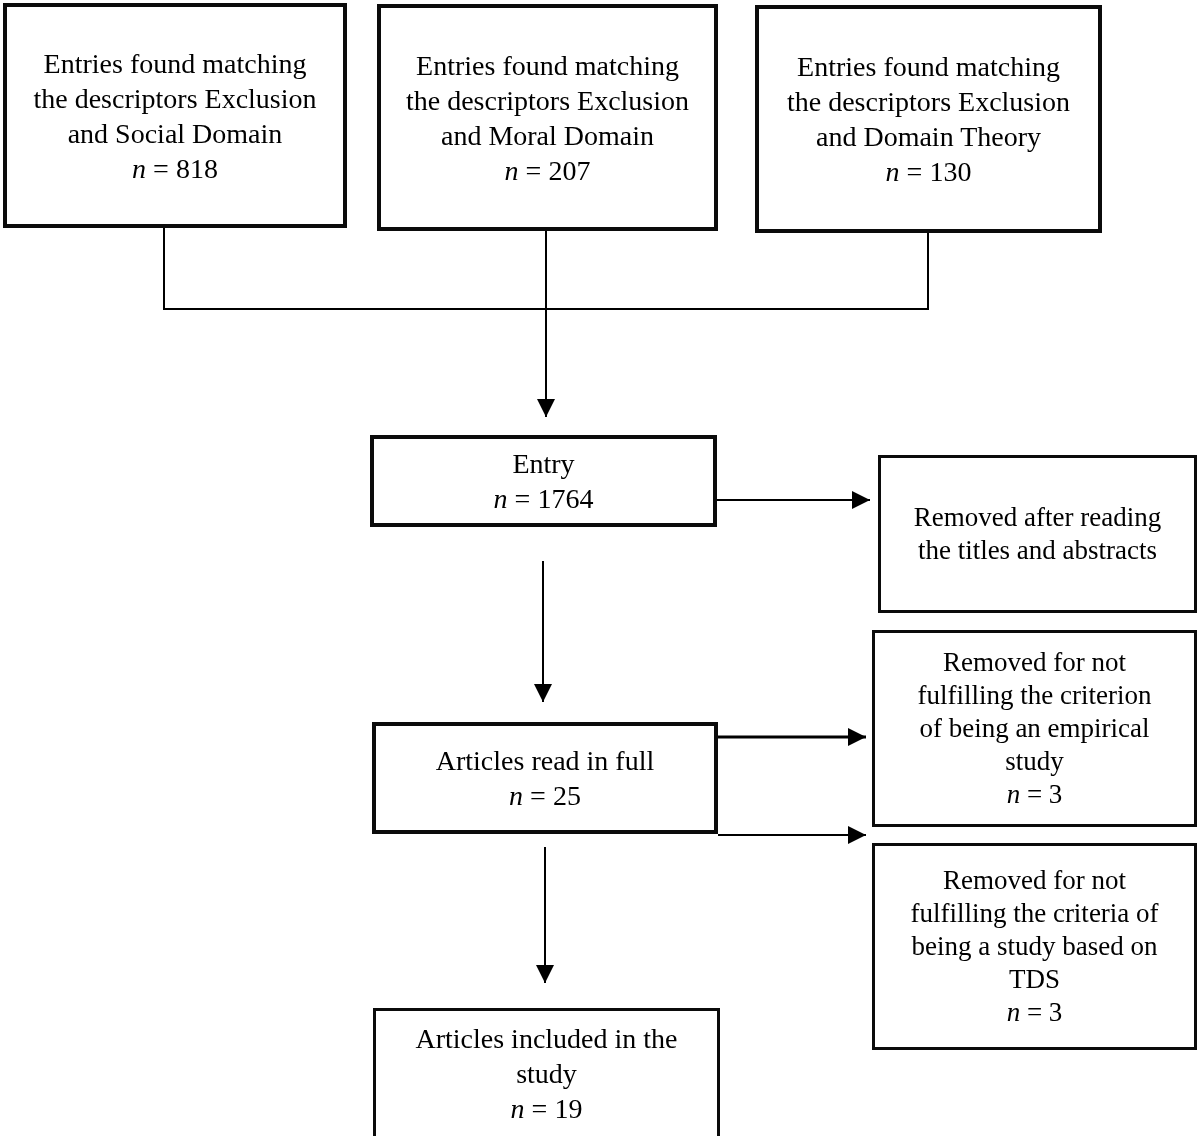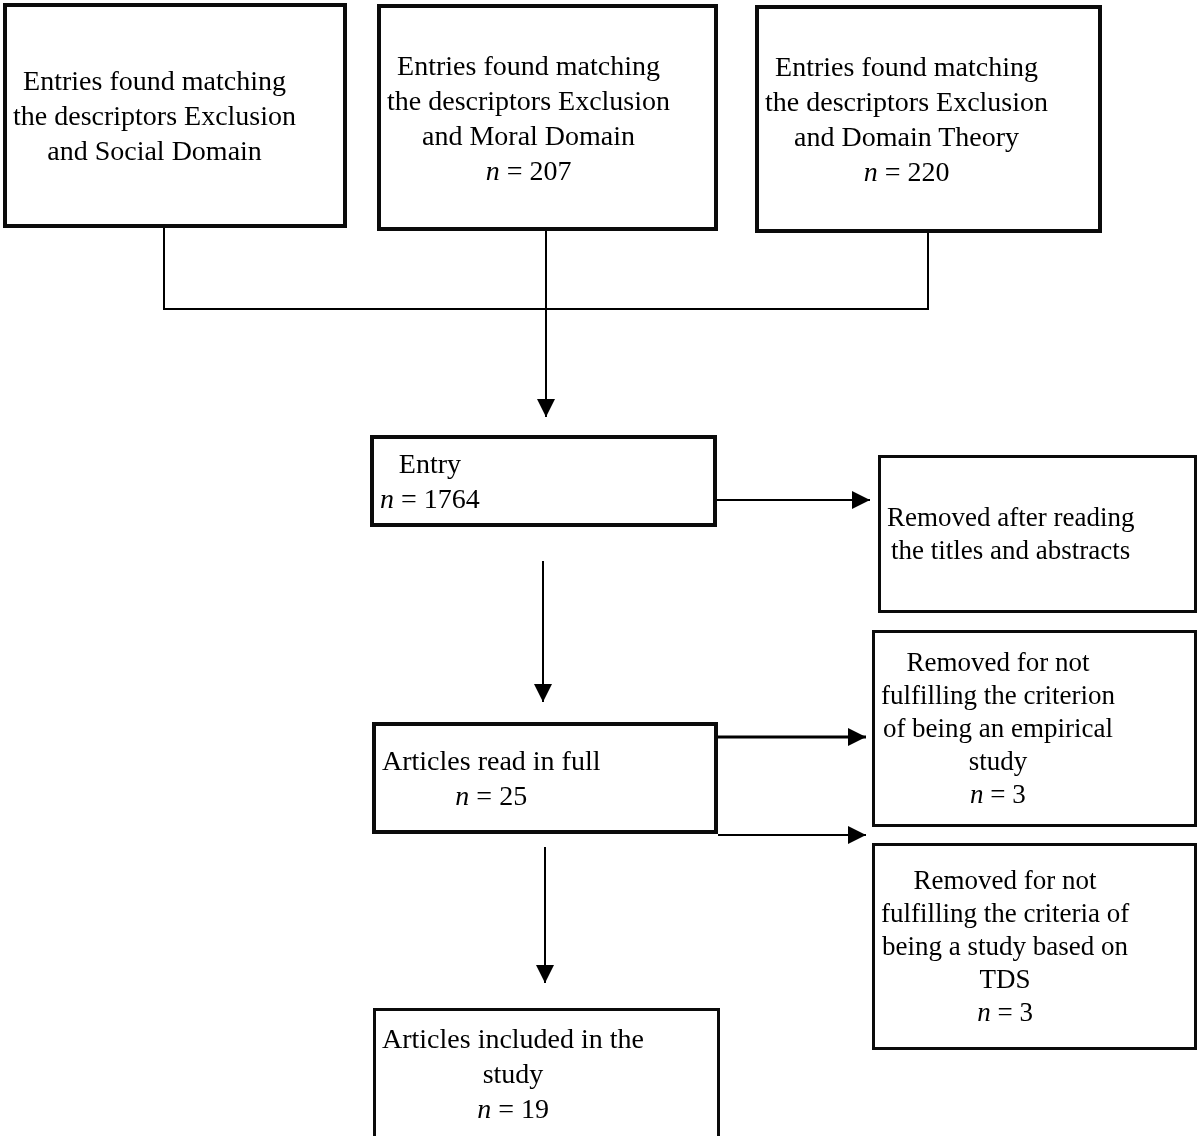--- a/index.html
+++ b/index.html
@@ -24,21 +24,21 @@
     height: 1136px;
     pointer-events: none;
   }
   .fbox {
     position: absolute;
     box-sizing: border-box;
     border: 4px solid #0b0b0b;
     background: #ffffff;
     display: flex;
     align-items: center;
-    justify-content: flex-start;
+    justify-content: center;
     text-align: center;
     font-size: 28px;
     line-height: 1.25;
   }
   .fbox.thin {
     border-width: 3px;
   }
   .fbox.small-text {
     font-size: 27px;
     line-height: 1.22;
@@ -74,38 +74,39 @@
     <path d="M718,737 L866,737" stroke="#000000" stroke-width="3" fill="none" marker-end="url(#arrowhead)"></path>
     <path d="M718,835 L866,835" stroke="#000000" stroke-width="1.8" fill="none" marker-end="url(#arrowhead)"></path>
     <path d="M545,847 L545,983" stroke="#000000" stroke-width="2" fill="none" marker-end="url(#arrowhead)"></path>
   </svg>
 
   <div class="fbox" style="left:3px; top:3px; width:344px; height:225px;">
     <div class="inner">
       <div class="text">Entries found matching
 the descriptors Exclusion
 and Social Domain</div>
+      <div class="count"><span class="nvar">n</span><span> = 818</span></div>
     </div>
   </div>
 
   <div class="fbox" style="left:377px; top:4px; width:341px; height:227px;">
     <div class="inner">
       <div class="text">Entries found matching
 the descriptors Exclusion
 and Moral Domain</div>
       <div class="count"><span class="nvar">n</span><span> = 207</span></div>
     </div>
   </div>
 
   <div class="fbox" style="left:755px; top:5px; width:347px; height:228px;">
     <div class="inner">
       <div class="text">Entries found matching
 the descriptors Exclusion
 and Domain Theory</div>
-      <div class="count"><span class="nvar">n</span><span> = 220</span></div>
+      <div class="count"><span class="nvar">n</span><span> = 130</span></div>
     </div>
   </div>
 
   <div class="fbox" style="left:370px; top:435px; width:347px; height:92px;">
     <div class="inner">
       <div class="text">Entry</div>
       <div class="count"><span class="nvar">n</span><span> = 1764</span></div>
     </div>
   </div>
 

